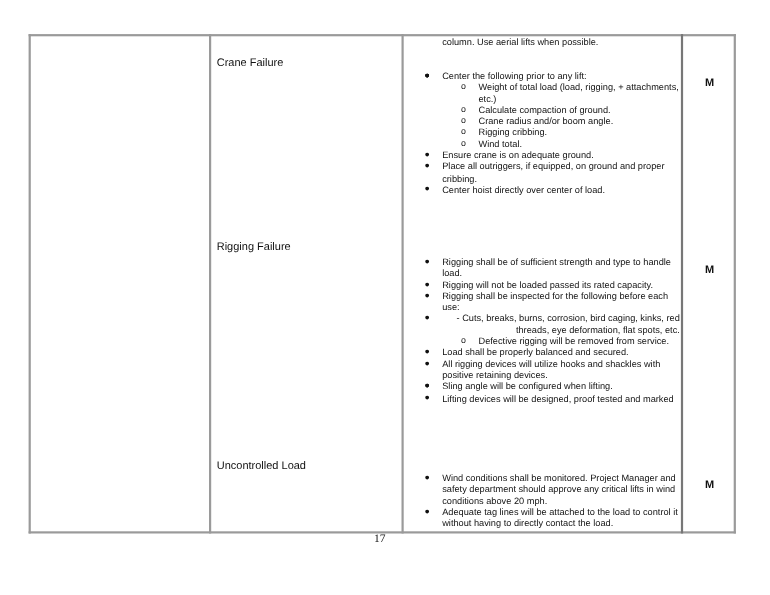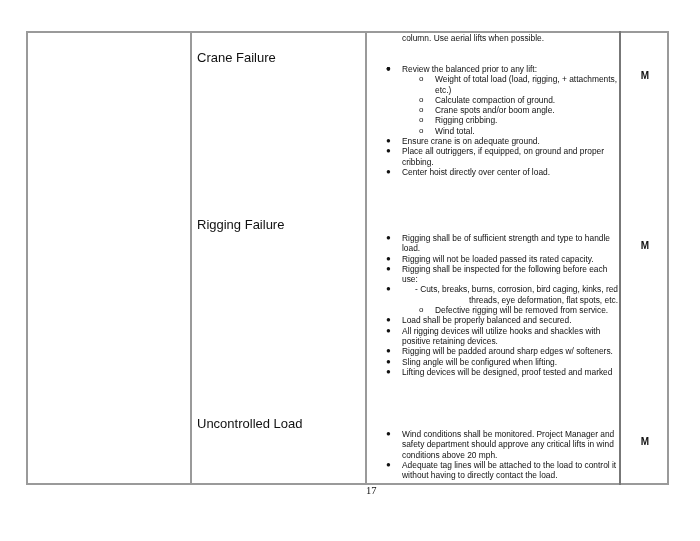--- a/index.html
+++ b/index.html
@@ -2,31 +2,31 @@
 <html><head>
 <meta charset="utf-8">
 <style>
   html, body { margin:0; padding:0; background:#ffffff; }
   body { width:700px; height:541px; position:relative; overflow:hidden;
          font-family:"Liberation Sans", sans-serif; color:#111; }
   .page { position:absolute; left:0; top:0; width:700px; height:469px; }
   .tbl-border { position:absolute; background:#9a9a9a; }
   .hline { height:2px; }
   .vline { width:2px; }
-  .hazard { position:absolute; left:197px; font-size:13px; line-height:10px; color:#111; white-space:nowrap; }
+  .hazard { position:absolute; left:197px; font-size:10px; line-height:10px; color:#111; white-space:nowrap; }
   .controls { position:absolute; left:372px; width:246px; font-size:8.4px; line-height:10.3px; color:#111; }
   .controls .plain { padding-left:30px; }
   .li { position:relative; padding-left:30px; }
   .li .bullet { position:absolute; left:14px; top:0; font-size:8px; }
   .sub { position:relative; padding-left:63px; }
   .sub .bullet { position:absolute; left:47px; top:0; font-size:8px; }
   .li.dash { padding-left:30px; }
   .rating { position:absolute; left:622px; width:46px; text-align:center; font-weight:bold; font-size:10px; color:#111; }
   .pageno { position:absolute; left:340px; top:485px; width:20px; text-align:left;
-            font-family:"Liberation Serif", serif; font-size:10.5px; color:#111;margin-left:26px; }
+            font-family:"Liberation Serif", serif; font-size:10.5px; color:#111; }
 </style>
 </head>
 <body>
 
 <div class="page">
 
   <div class="tbl-border hline" style="left:26px; top:31px; width:643px;"></div>
   <div class="tbl-border hline" style="left:26px; top:483px; width:643px;"></div>
   <div class="tbl-border vline" style="left:26px; top:31px; height:454px;"></div>
   <div class="tbl-border vline" style="left:190px; top:31px; height:454px;"></div>
@@ -36,45 +36,45 @@
 
   <div class="controls" style="top:33px;">
     <div class="plain">column.  Use aerial lifts when possible.</div>
   </div>
 
   <div class="hazard" style="top:53px;">Crane Failure</div>
   <div class="rating" style="top:70px;">M</div>
   <div class="controls" style="top:64px;">
     <div class="li"><span class="bullet">●</span></div>
     <div class="li"><span class="bullet">●</span></div>
-    <div class="li"><span class="bullet">●</span><span>Review the balanced prior to any lift:</span></div>
+    <div class="li"><span class="bullet">●</span><span>Center the following prior to any lift:</span></div>
     <div class="sub"><span class="bullet">o</span><span>Weight of total load (load, rigging, + attachments, etc.)</span></div>
     <div class="sub"><span class="bullet">o</span><span>Calculate compaction of ground.</span></div>
-    <div class="sub"><span class="bullet">o</span><span>Crane spots and/or boom angle.</span></div>
+    <div class="sub"><span class="bullet">o</span><span>Crane radius and/or boom angle.</span></div>
     <div class="sub"><span class="bullet">o</span><span>Rigging cribbing.</span></div>
     <div class="sub"><span class="bullet">o</span><span>Wind total.</span></div>
     <div class="li"><span class="bullet">●</span><span>Ensure crane is on adequate ground.</span></div>
     <div class="li"><span class="bullet">●</span><span>Place all outriggers, if equipped, on ground and proper cribbing.</span></div>
     <div class="li"><span class="bullet">●</span><span>Center hoist directly over center of load.</span></div>
   </div>
 
   <div class="hazard" style="top:220px;">Rigging Failure</div>
   <div class="rating" style="top:240px;">M</div>
   <div class="controls" style="top:233px;">
     <div class="li"><span class="bullet">●</span><span>Rigging shall be of sufficient strength and type to handle load.</span></div>
     <div class="li"><span class="bullet">●</span><span>Rigging will not be loaded passed its rated capacity.</span></div>
     <div class="li"><span class="bullet">●</span><span>Rigging shall be inspected for the following before each use:</span></div>
     <div class="li dash" style="padding-left:0; text-indent:0;">
         <span class="bullet">●</span>
         <span style="display:block; padding-left:30px; text-indent:0; margin-left:-18px;text-align:right;">    - Cuts, breaks, burns, corrosion, bird caging, kinks, red threads, eye deformation, flat spots, etc.</span>
       </div>
     <div class="sub"><span class="bullet">o</span><span>Defective rigging will be removed from service.</span></div>
     <div class="li"><span class="bullet">●</span><span>Load shall be properly balanced and secured.</span></div>
     <div class="li"><span class="bullet">●</span><span>All rigging devices will utilize hooks and shackles with positive retaining devices.</span></div>
-    <div class="li"><span class="bullet">●</span><span>Rigging will be padded around sharp edges w/ softeners.</span></div>
+    <div class="li"><span class="bullet">●</span></div>
     <div class="li"><span class="bullet">●</span><span>Sling angle will be configured when lifting.</span></div>
     <div class="li"><span class="bullet">●</span><span>Lifting devices will be designed, proof tested and marked</span></div>
   </div>
 
   <div class="hazard" style="top:419px;">Uncontrolled Load</div>
   <div class="rating" style="top:436px;">M</div>
   <div class="controls" style="top:429px;">
     <div class="li"><span class="bullet">●</span><span>Wind conditions shall be monitored. Project Manager and safety department should approve any critical lifts in wind conditions above 20 mph.</span></div>
     <div class="li"><span class="bullet">●</span><span>Adequate tag lines will be attached to the load to control it without having to directly contact the load.</span></div>
   </div>

